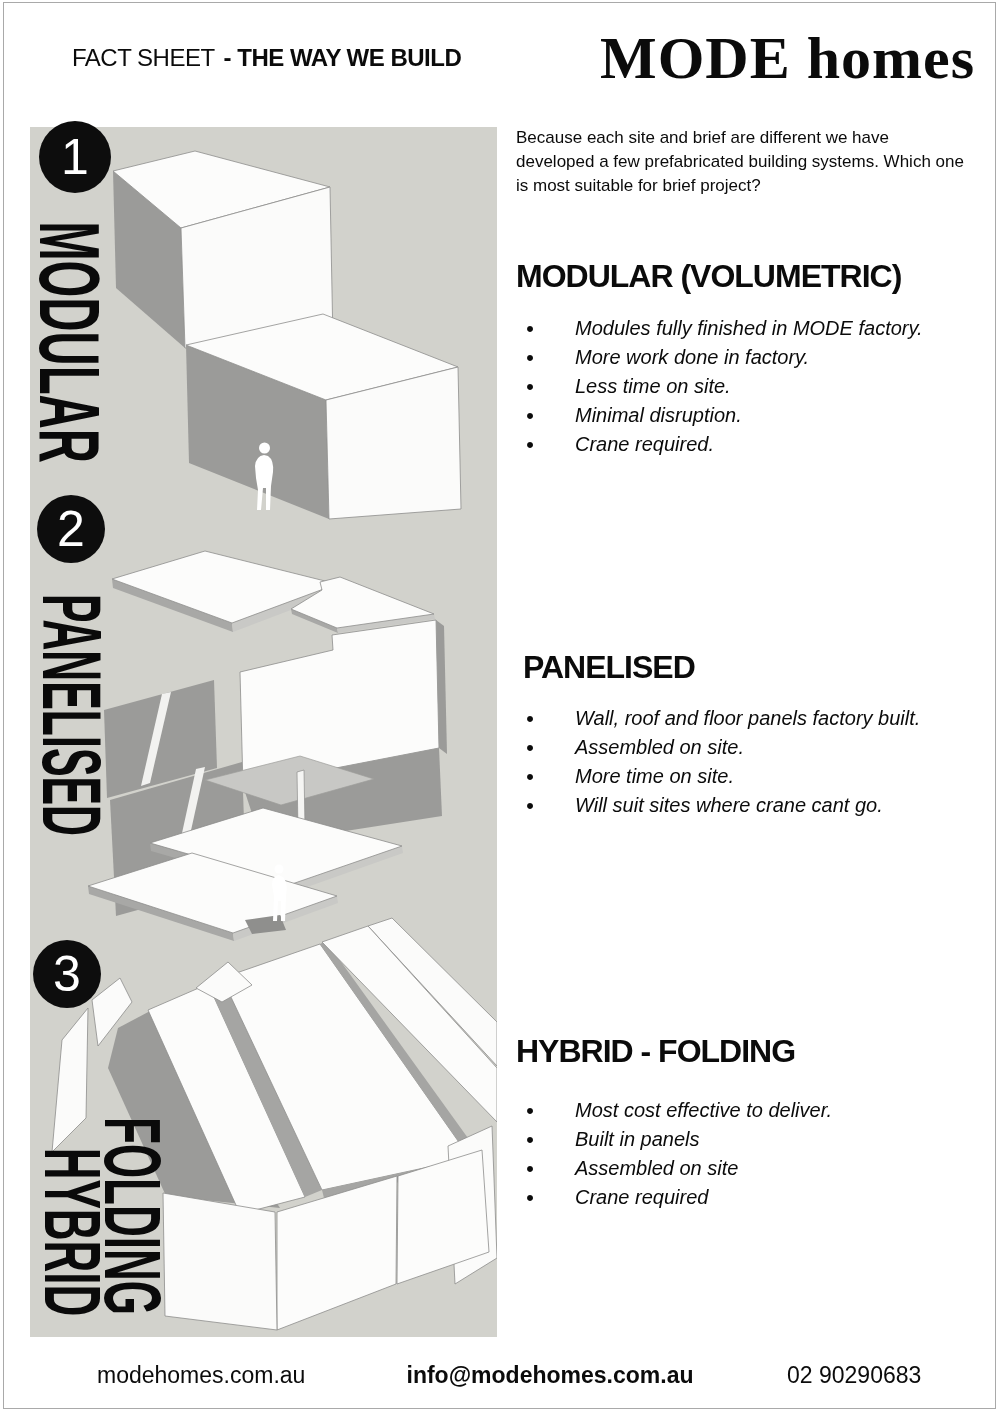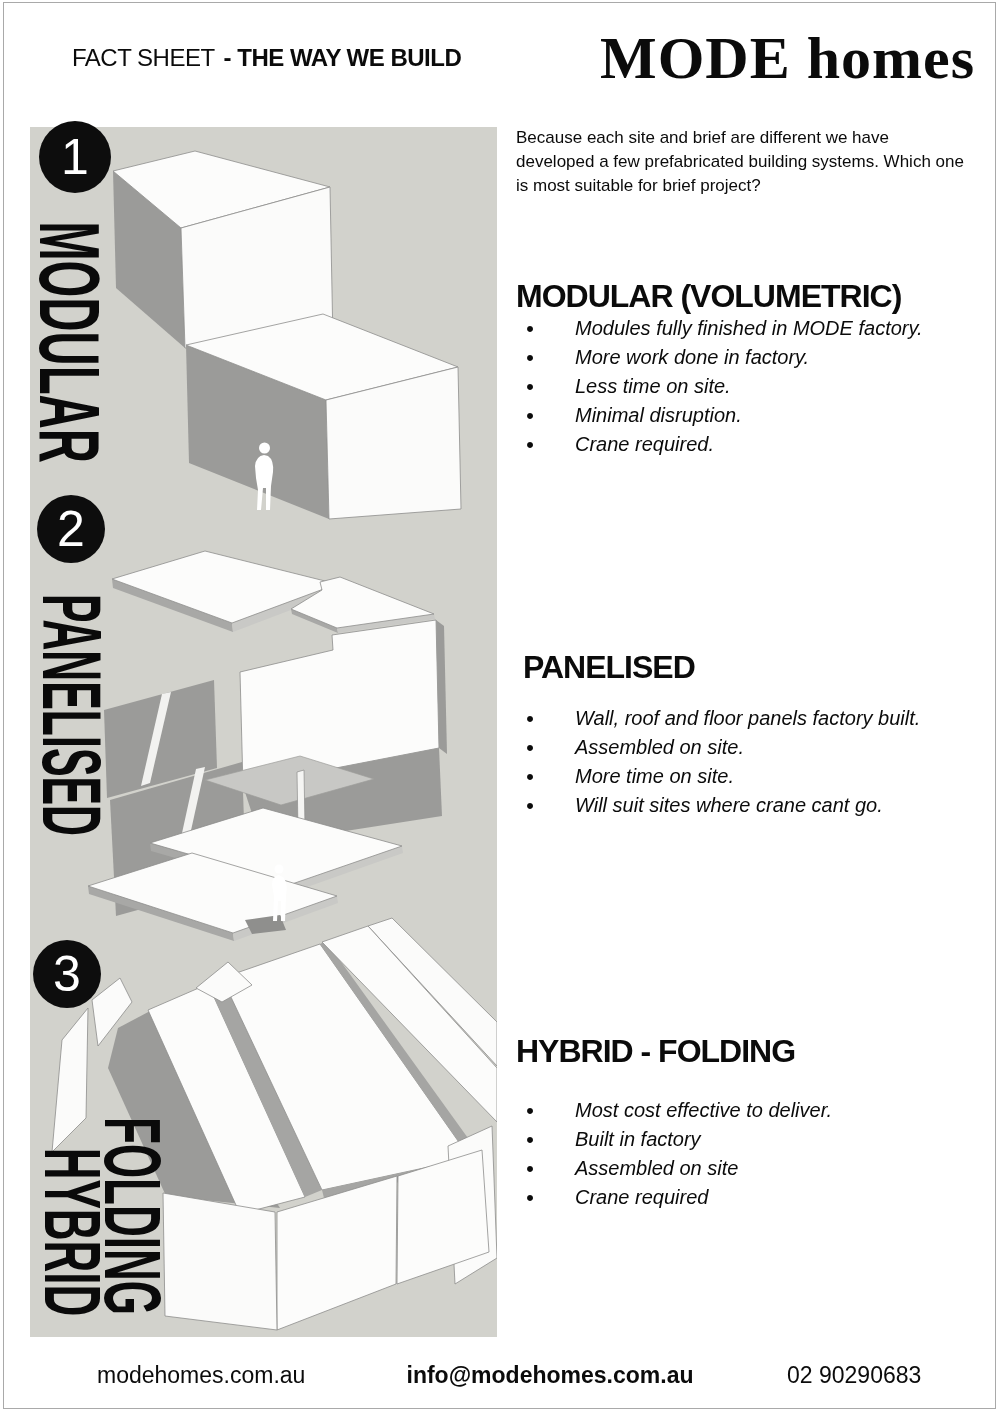--- a/index.html
+++ b/index.html
@@ -28,21 +28,21 @@
   .vlabel{position:absolute;font-weight:bold;white-space:nowrap;color:#0a0a0a;line-height:1;}
   .vl-modular{left:70px;top:342px;font-size:86px;transform:translate(-50%,-50%) rotate(90deg) scaleX(0.55);}
   .vl-panelised{left:72px;top:715px;font-size:84px;transform:translate(-50%,-50%) rotate(90deg) scaleX(0.51);}
   .vl-hybrid{left:72px;top:1232px;font-size:80px;transform:translate(-50%,-50%) rotate(90deg) scaleX(0.55);}
   .vl-folding{left:132px;top:1216px;font-size:80px;transform:translate(-50%,-50%) rotate(90deg) scaleX(0.55);}
 
   
   .intro{position:absolute;left:516px;top:126px;font-size:17px;line-height:24px;}
   .intro span{display:block;}
   .sec-heading{position:absolute;font-size:32px;font-weight:bold;letter-spacing:-1px;white-space:nowrap;}
-  .h-modular{left:516px;top:278px;text-align:center;}
+  .h-modular{left:516px;top:258px;text-align:center;}
   .h-panelised{left:523px;top:649px;}
   .h-hybrid{left:516px;top:1033px;}
   ul.bullets{position:absolute;left:516px;margin:0;padding:0;list-style:none;font-size:20px;}
   ul.bullets li{position:relative;padding-left:59px;line-height:29px;white-space:nowrap;font-style:italic;}
   ul.bullets li::before{content:"\2022";position:absolute;left:10px;font-size:22px;}
   .b-modular{top:314px;}
   .b-panelised{top:704px;}
   .b-hybrid{top:1096px;}
 
   
@@ -170,21 +170,21 @@
   <ul class="bullets b-panelised">
     <li>Wall, roof and floor panels factory built.</li>
     <li>Assembled on site.</li>
     <li>More time on site.</li>
     <li>Will suit sites where crane cant go.</li>
   </ul>
 
   <div class="sec-heading h-hybrid">HYBRID - FOLDING</div>
   <ul class="bullets b-hybrid">
     <li>Most cost effective to deliver.</li>
-    <li>Built in factory</li>
+    <li>Built in panels</li>
     <li>Assembled on site</li>
     <li>Crane required</li>
   </ul>
 
   <div class="footer">
     <span class="website">modehomes.com.au</span>
     <span class="email">info@modehomes.com.au</span>
     <span class="phone">02 90290683</span>
   </div>
 </div>

